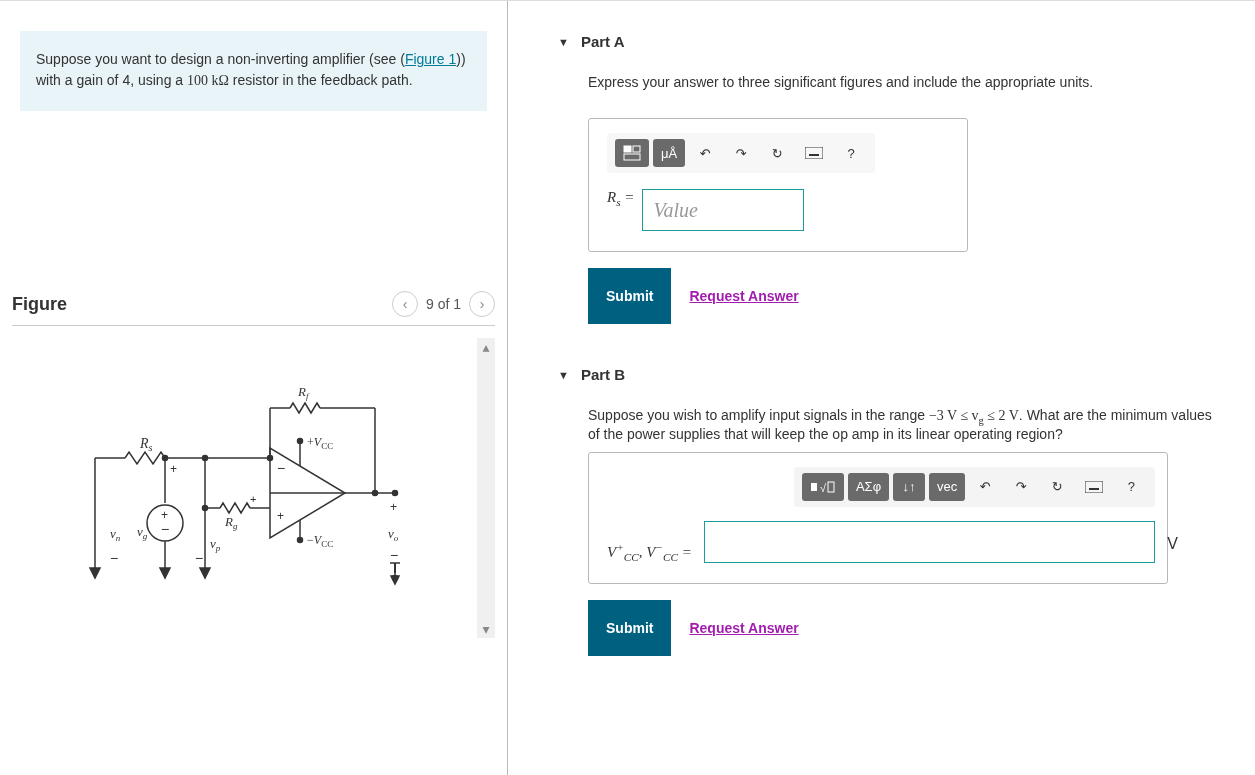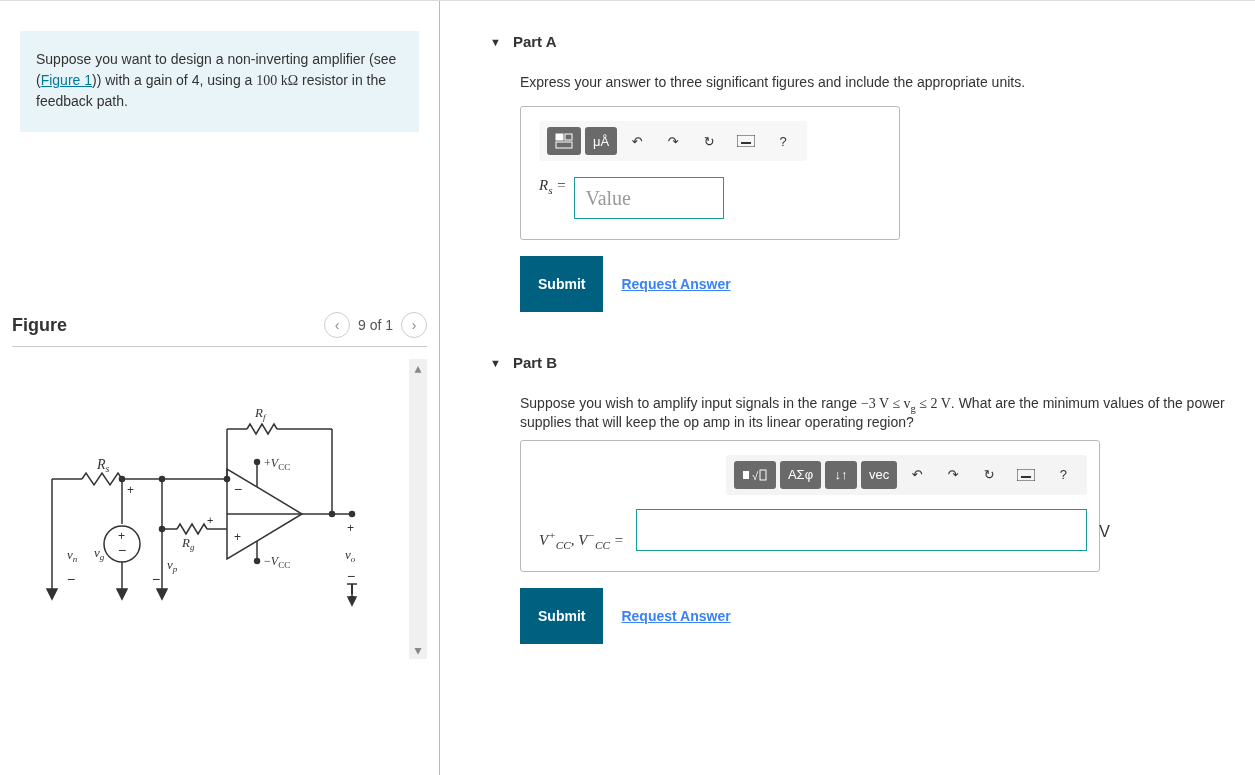--- a/index.html
+++ b/index.html
@@ -1,52 +1,52 @@
 <!DOCTYPE html>
 <html><head>
 <meta charset="utf-8">
 <style>
 * { box-sizing: border-box; margin: 0; padding: 0; }
 body { font-family: Arial, Helvetica, sans-serif; font-size: 14px; color: #333; background: #fff; }
 .container { display: flex; width: 1255px; height: 775px; border-top: 1px solid #ddd; }
-.left-panel { width: 440px; border-right: 1px solid #bbb; position: relative; padding: 0; }
+.left-panel { width: 508px; border-right: 1px solid #bbb; position: relative; padding: 0; }
 .right-panel { flex: 1; padding: 0; overflow-y: auto; }
 .problem-box { background: #e8f4f8; margin: 30px 20px 20px 20px; padding: 18px 16px 20px 16px; font-size: 14px; line-height: 1.5; color: #333; }
 .problem-box a { color: #007a99; text-decoration: underline; }
-.figure-section { margin: 180px 12px 0 12px; }
+.figure-section { margin: 180px 12px 0 12px; text-align: center; }
 .figure-header { display: flex; justify-content: space-between; align-items: center; padding-bottom: 8px; border-bottom: 1px solid #ccc; }
 .figure-title { font-weight: bold; font-size: 18px; }
 .figure-nav { display: flex; align-items: center; gap: 8px; font-size: 14px; color: #555; }
 .nav-btn { width: 26px; height: 26px; border-radius: 50%; border: 1px solid #ccc; background: #fff; display: flex; align-items: center; justify-content: center; cursor: pointer; font-size: 14px; color: #888; }
 .figure-body { display: flex; margin-top: 12px; }
 .figure-image { flex: 1; }
 .scrollbar { width: 18px; background: #f0f0f0; display: flex; flex-direction: column; justify-content: space-between; align-items: center; height: 300px; }
 .scroll-arrow { width: 100%; height: 18px; display: flex; align-items: center; justify-content: center; color: #888; cursor: pointer; }
 .part-section { margin: 20px 30px 30px 50px; }
 .part-header { display: flex; align-items: center; gap: 12px; padding: 12px 0; }
 .part-header .chevron { font-size: 11px; color: #333; }
 .part-title { font-weight: bold; font-size: 15px; }
 .part-content { margin-left: 30px; margin-top: 12px; }
 .prompt-line { font-size: 14px; margin-bottom: 10px; }
 .instruction { font-weight: normal; font-size: 14px; margin-bottom: 16px; }
-.answer-box { border: 1px solid #b8b8b8; border-radius: 3px; padding: 14px 12px 20px 18px; display: inline-block; min-width: 380px; }
+.answer-box { border: 1px solid #b8b8b8; border-radius: 3px; padding: 14px 12px 20px 18px; display: inline-block; min-width: 380px; margin-top: 12px; }
 .toolbar { display: flex; align-items: center; gap: 4px; margin-bottom: 16px; background: #f7f7f7; padding: 6px 8px; border-radius: 3px; width: fit-content; }
 .tool-btn { background: #6a6a6a; color: #fff; border: none; border-radius: 3px; padding: 5px 8px; font-size: 13px; cursor: pointer; display: flex; align-items: center; justify-content: center; min-width: 32px; height: 28px; }
 .tool-btn.light { background: transparent; color: #333; }
 .answer-row { display: flex; align-items: flex-start; gap: 8px; }
 .answer-label { font-style: italic; font-family: 'Times New Roman', serif; font-size: 15px; }
-.answer-input { border: 1px solid #1a9b9b; padding: 8px 10px; font-size: 20px; font-family: 'Times New Roman', serif; color: #888; width: 150px; height: 42px; }
+.answer-input { border: 1px solid #1a9b9b; padding: 8px 10px; font-size: 20px; font-style: italic; font-family: 'Times New Roman', serif; color: #888; width: 162px; height: 42px; }
 .answer-input::placeholder { color: #999; }
 .answer-box-b { border: 1px solid #b8b8b8; border-radius: 3px; padding: 14px 18px 20px 18px; display: flex; align-items: flex-end; gap: 12px; width: 580px; }
 .answer-box-b-inner { flex: 1; }
 .answer-input-b { border: 1px solid #1a9b9b; padding: 8px 10px; font-size: 16px; width: 100%; height: 42px; margin-top: 14px; }
 .unit-label { font-size: 16px; padding-bottom: 10px; }
 .submit-row { margin-top: 16px; display: flex; align-items: center; gap: 18px; }
 .submit-btn { background: #006080; color: #fff; border: none; padding: 20px 18px; font-size: 14px; font-weight: bold; cursor: pointer; }
-.link { color: #3b82f6; text-decoration: underline; font-weight: bold; font-size: 14px; cursor: pointer; }
+.link { color: #a21caf; text-decoration: underline; font-weight: bold; font-size: 14px; cursor: pointer; }
 .math { font-family: 'Times New Roman', serif; }
 .math i { font-style: italic; }
 .sub { font-size: 0.75em; vertical-align: sub; }
 .sup { font-size: 0.75em; vertical-align: super; }
 .toolbar-b { display: flex; align-items: center; gap: 4px; background: #f4f4f4; padding: 6px 8px; border-radius: 3px; width: fit-content; margin-left: 90px; }
 .vcc-label { font-family: 'Times New Roman', serif; font-style: italic; font-size: 15px; white-space: nowrap; }
 </style>
 </head>
 <body>
 

